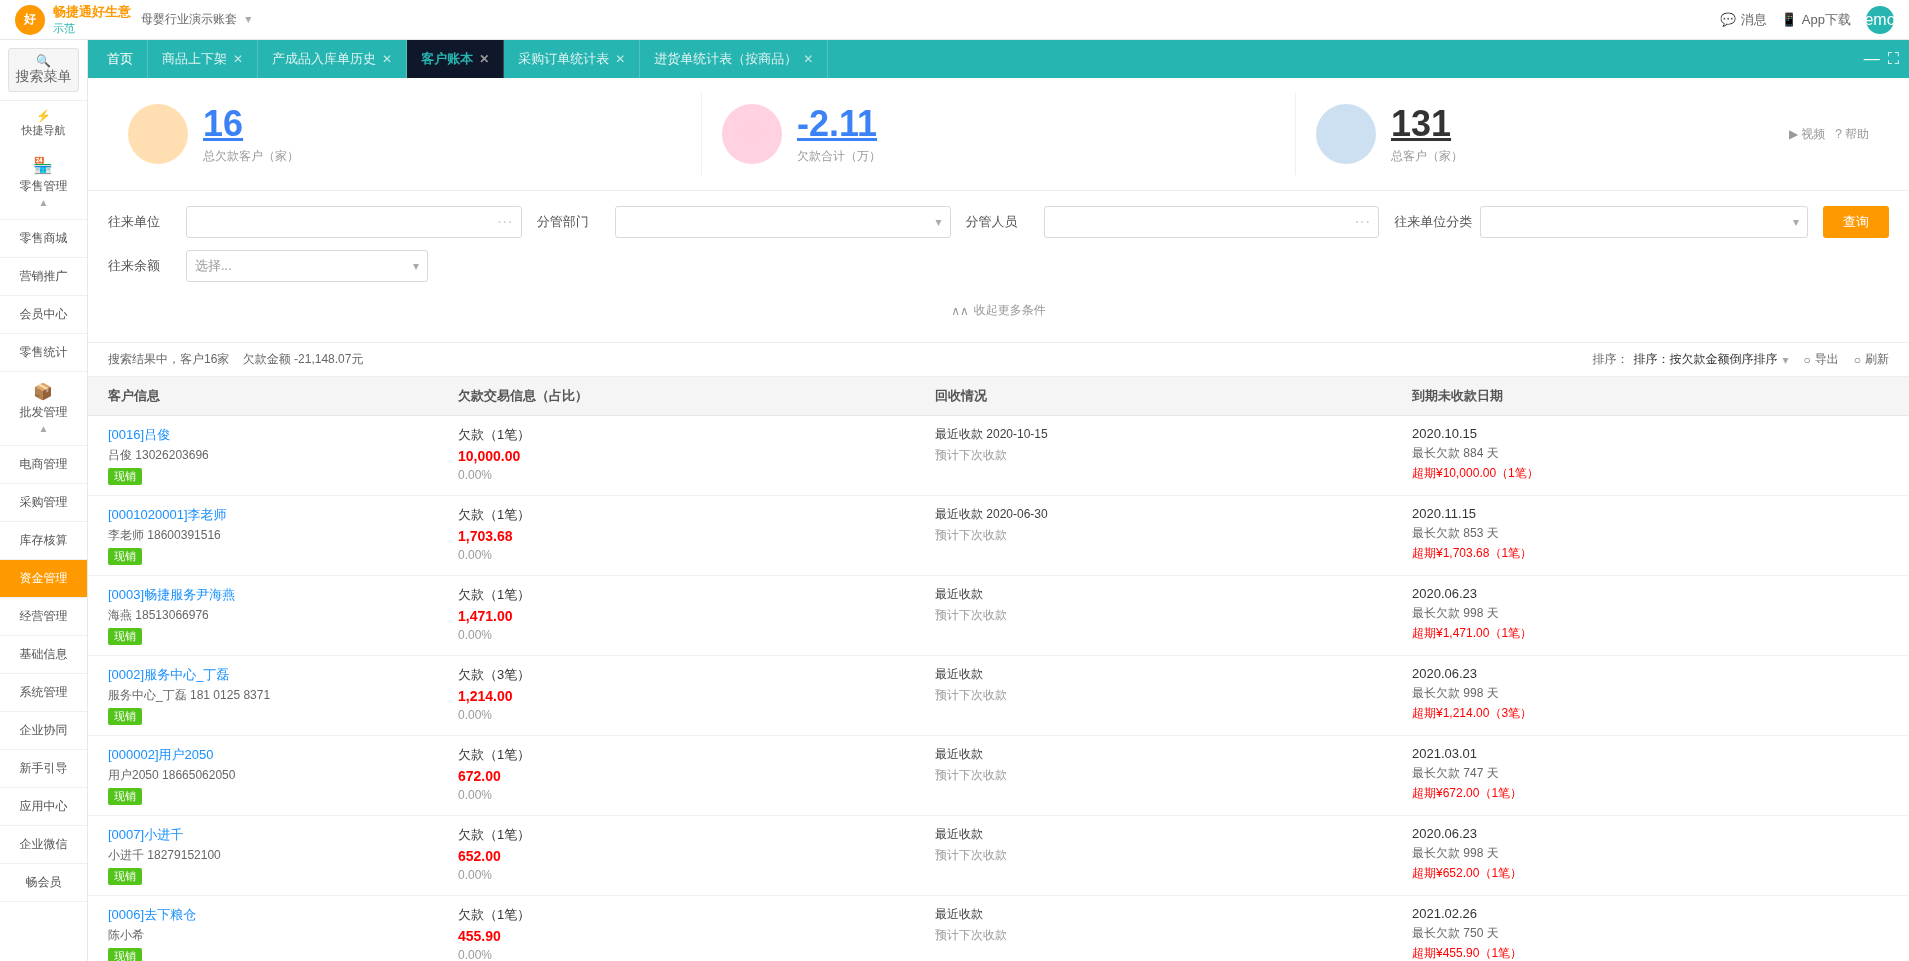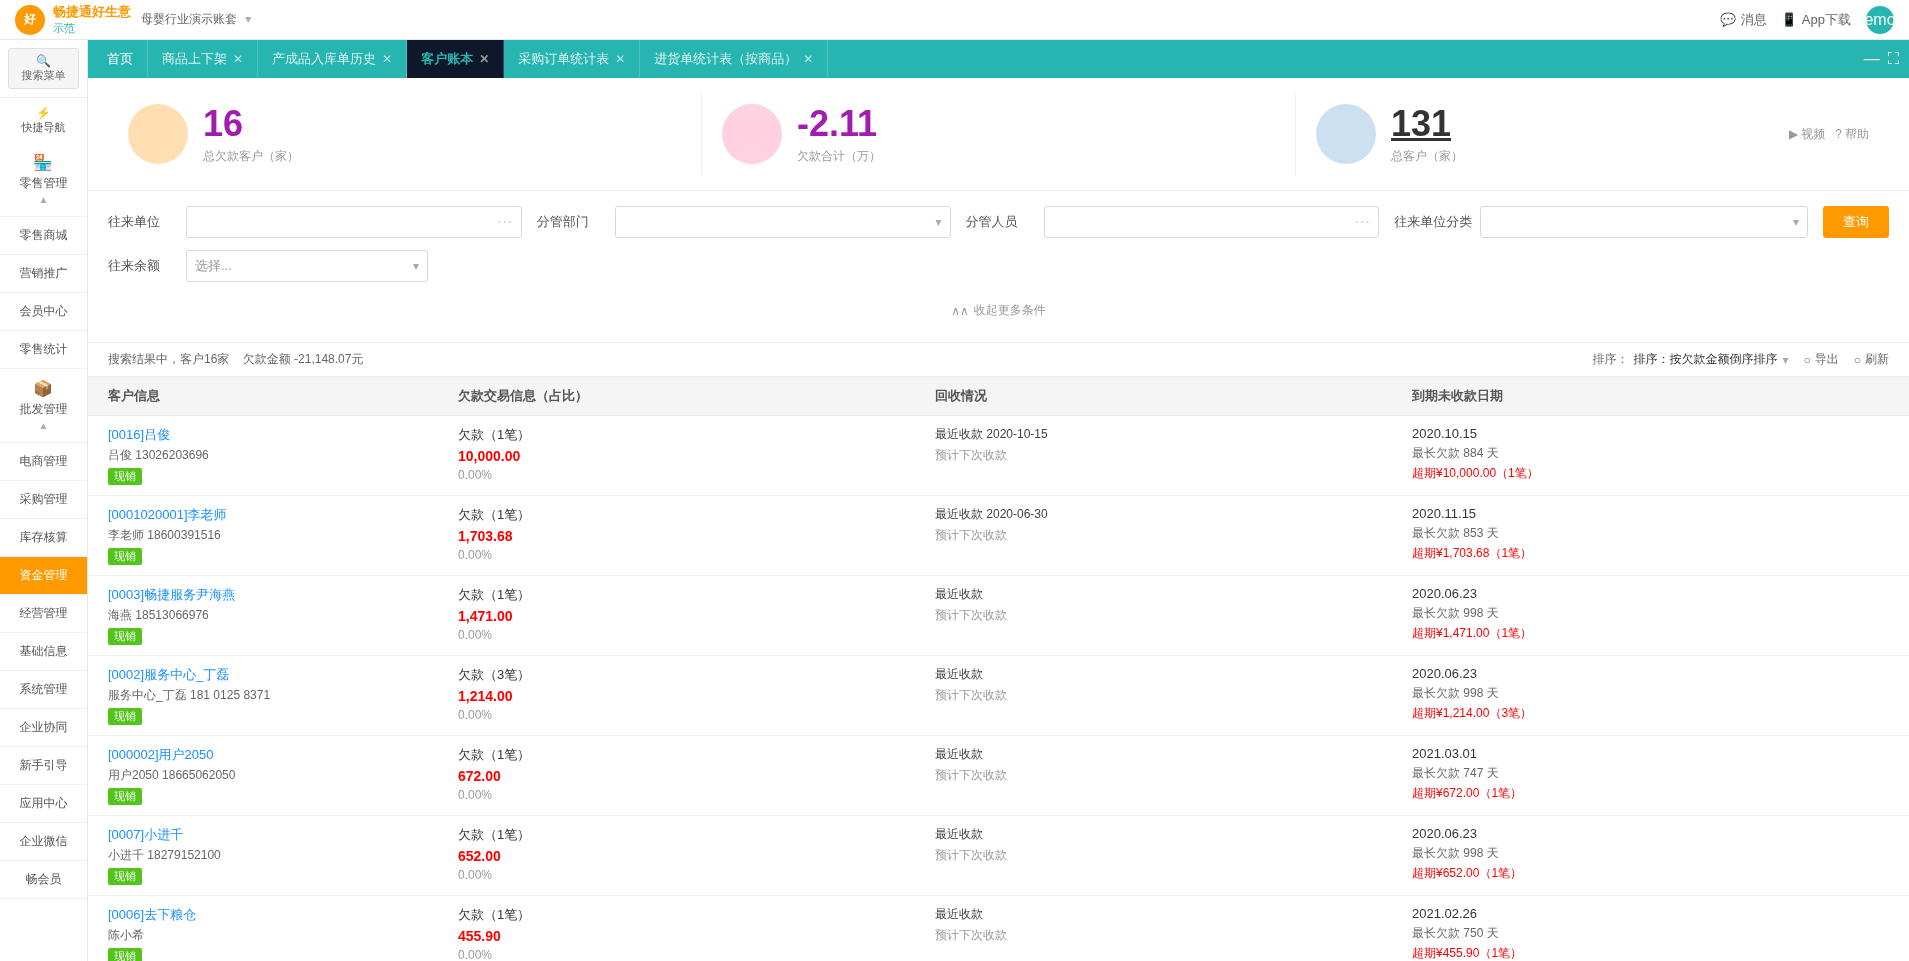--- a/index.html
+++ b/index.html
@@ -110,21 +110,21 @@
       padding: 10px 20px;
       border-right: 1px solid #f0f0f0;
     }
     .stat-card:last-child { border-right: none; }
     .stat-icon { width: 60px; height: 60px; border-radius: 50%; display: flex; align-items: center; justify-content: center; font-size: 24px; opacity: 0.3; }
     .stat-icon.orange { background: #ff9900; color: #ff9900; }
     .stat-icon.pink { background: #ff6b9d; color: #ff6b9d; }
     .stat-icon.blue { background: #5b9bd5; color: #5b9bd5; }
     .stat-info { }
     .stat-number { font-size: 36px; font-weight: bold; }
-    .stat-number.red { color: #a21caf; }
+    .stat-number.red { color: #3b82f6; text-decoration: underline; }
     .stat-number.dark { color: #333; text-decoration: underline; }
     .stat-label { font-size: 12px; color: #999; margin-top: 3px; }
     .stat-actions { margin-left: auto; display: flex; align-items: flex-start; gap: 10px; font-size: 12px; color: #999; }
     .stat-actions span { cursor: pointer; display: flex; align-items: center; gap: 3px; }
 
     
     .filter-section {
       background: #fff;
       padding: 15px 20px;
       border-bottom: 1px solid #eee;
@@ -236,21 +236,21 @@
     <div class="avatar">
       <span>demo2</span>
     </div>
   </div>
 </div>
 
 <div class="sidebar scrollbar-hide">
   <div class="sidebar-search">
     <div class="sidebar-search-btn">
       <span>🔍</span>
-      <div style="font-size:11px;">搜索菜单</div>
+      <div style="font-size:14px;">搜索菜单</div>
     </div>
   </div>
   <div class="sidebar-quick">
     <div>⚡</div>
     <div style="font-size:11px;">快捷导航</div>
   </div>
 
   <div class="sidebar-item">
     <div class="item-icon">🏪</div>
     <div>零售管理</div>

